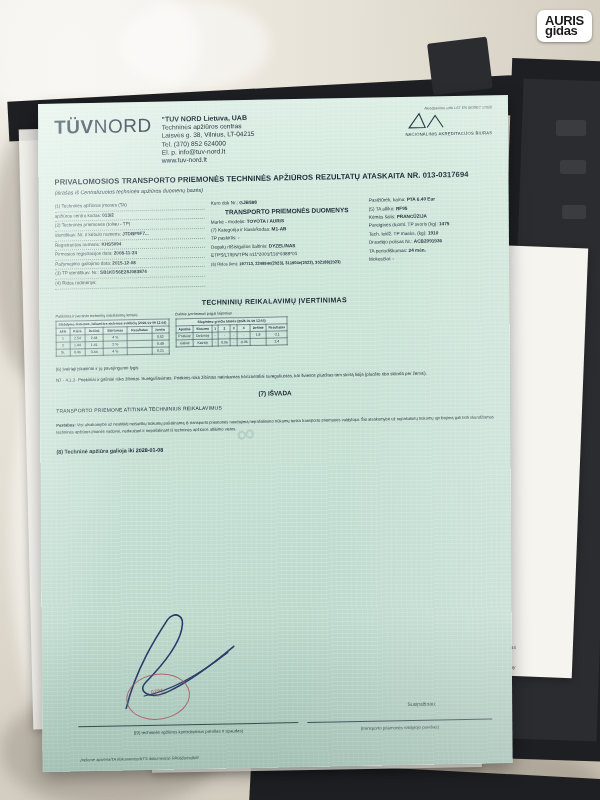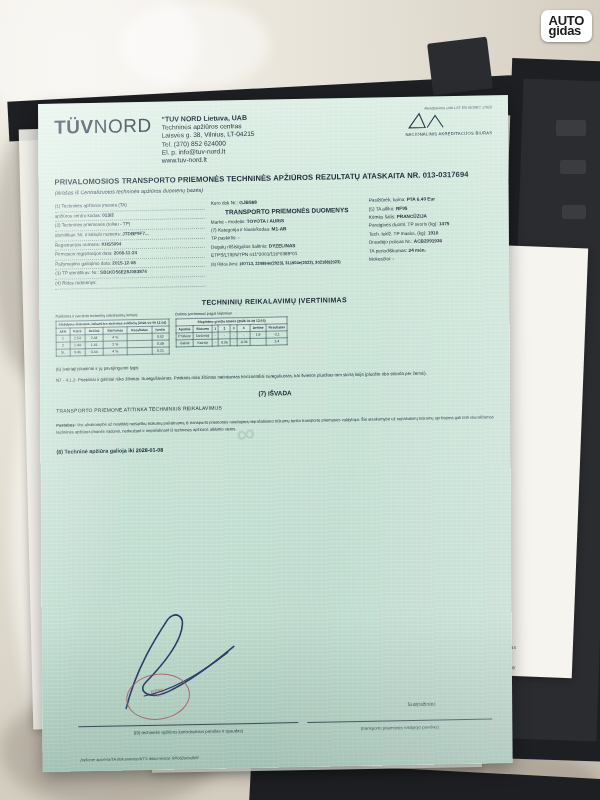--- a/index.html
+++ b/index.html
@@ -392,17 +392,17 @@
     </div>
 
     <div class="vert">B-10  Nr. 6212646</div>
     <div class="footer-it">Įrašome apsiena/TA dokumentas/KTS dokumentas RP06/jurisdikM</div>
 
     <div class="sheen"></div>
     <div class="shade-bottom"></div>
   </div>
 
   <div class="badge">
-    <div class="l1">AUTO</div>
+    <div class="l1">AURIS</div>
     <div class="l2">gidas</div>
   </div>
 
 </div>
 
 </body></html>

